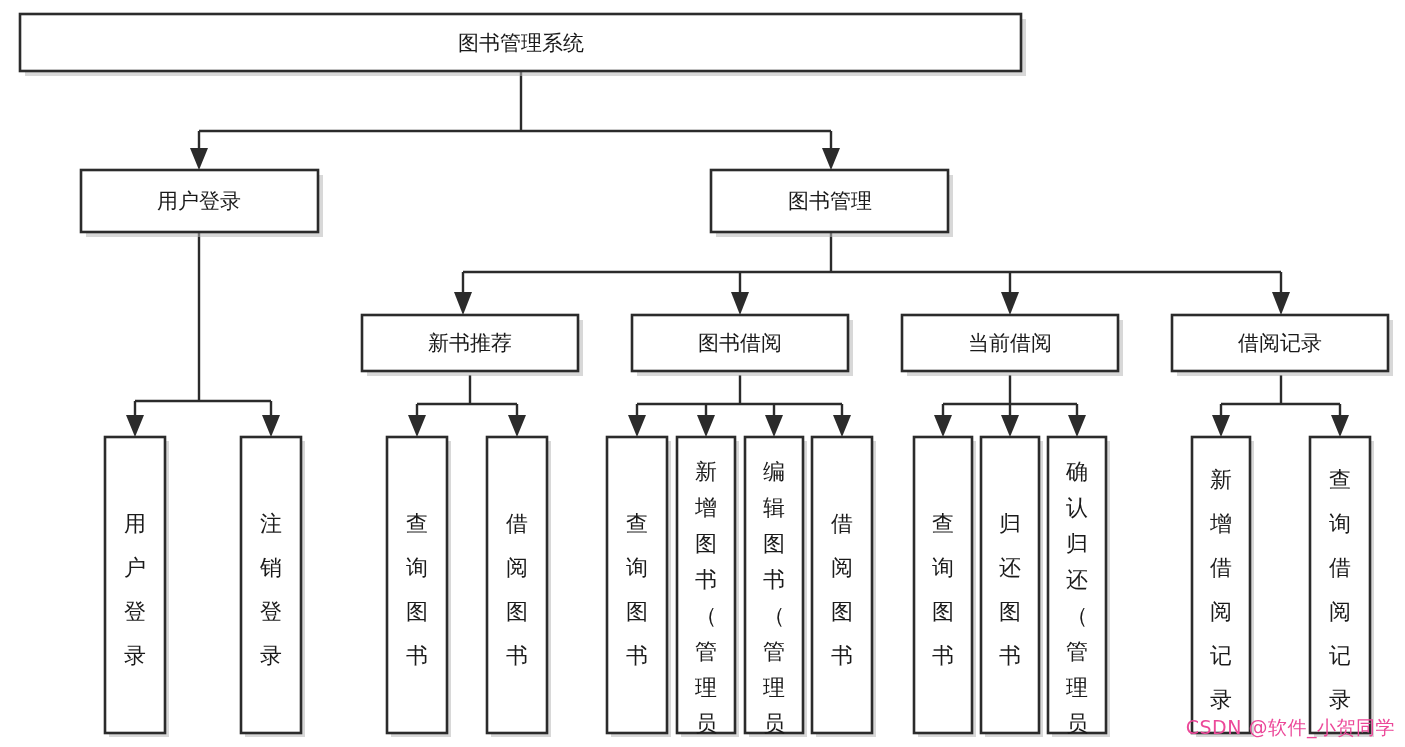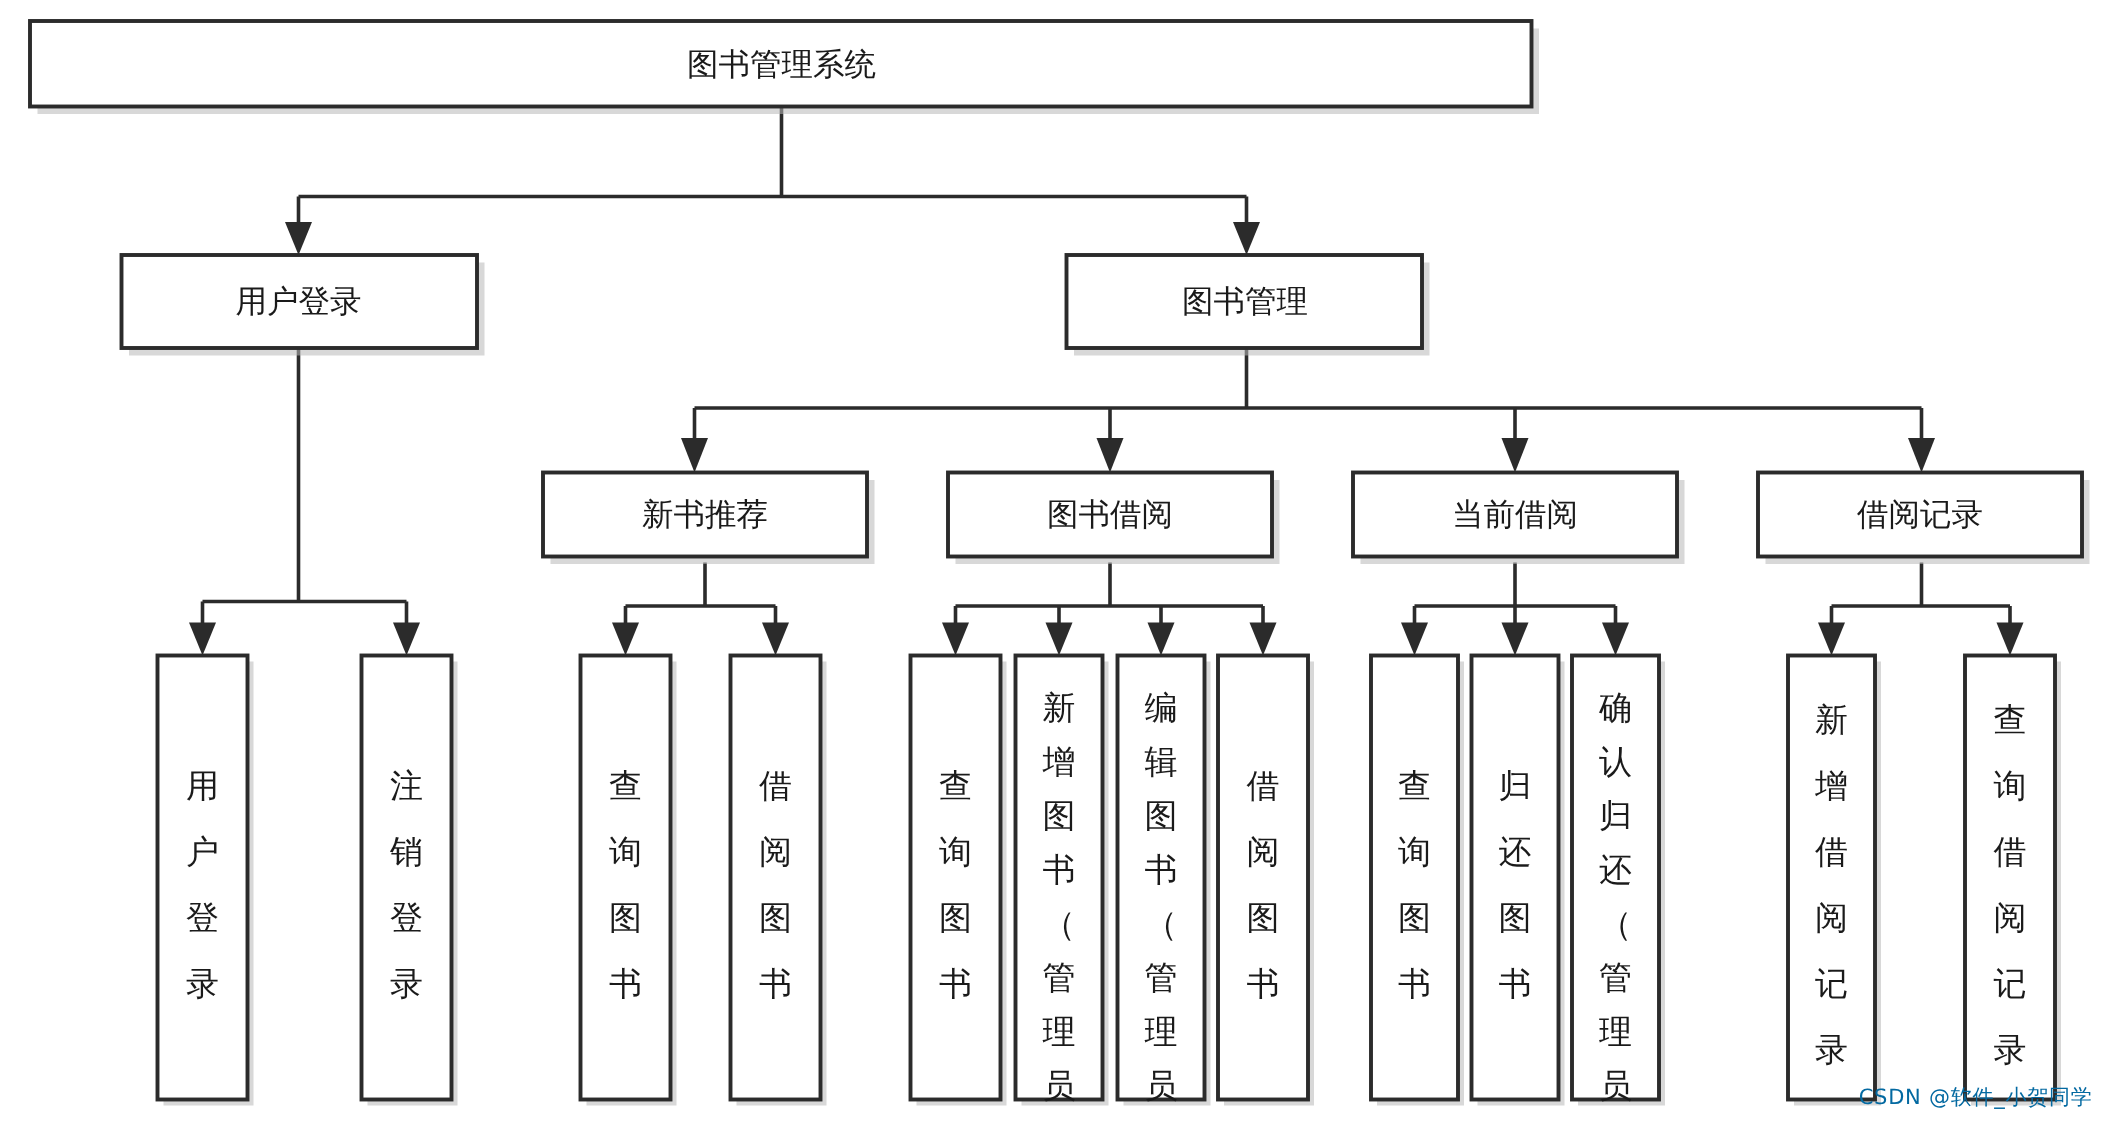--- a/index.html
+++ b/index.html
@@ -47,22 +47,22 @@
     fill: none;
   }
   .arrow-head {
     fill: #2b2b2b;
   }
   .watermark {
     position: absolute;
     right: 10px;
     bottom: 6px;
     font-family: "DejaVu Sans", "Liberation Sans", sans-serif;
-    font-size: 14px;
-    color: #0369a1;
+    font-size: 19px;
+    color: #ec4899;
     letter-spacing: 0.5px;
     white-space: nowrap;
     pointer-events: none;
   }
 </style>
 </head>
 <body>
 
 <svg id="diagram" viewBox="0 0 1405 747" xmlns="http://www.w3.org/2000/svg">
 

